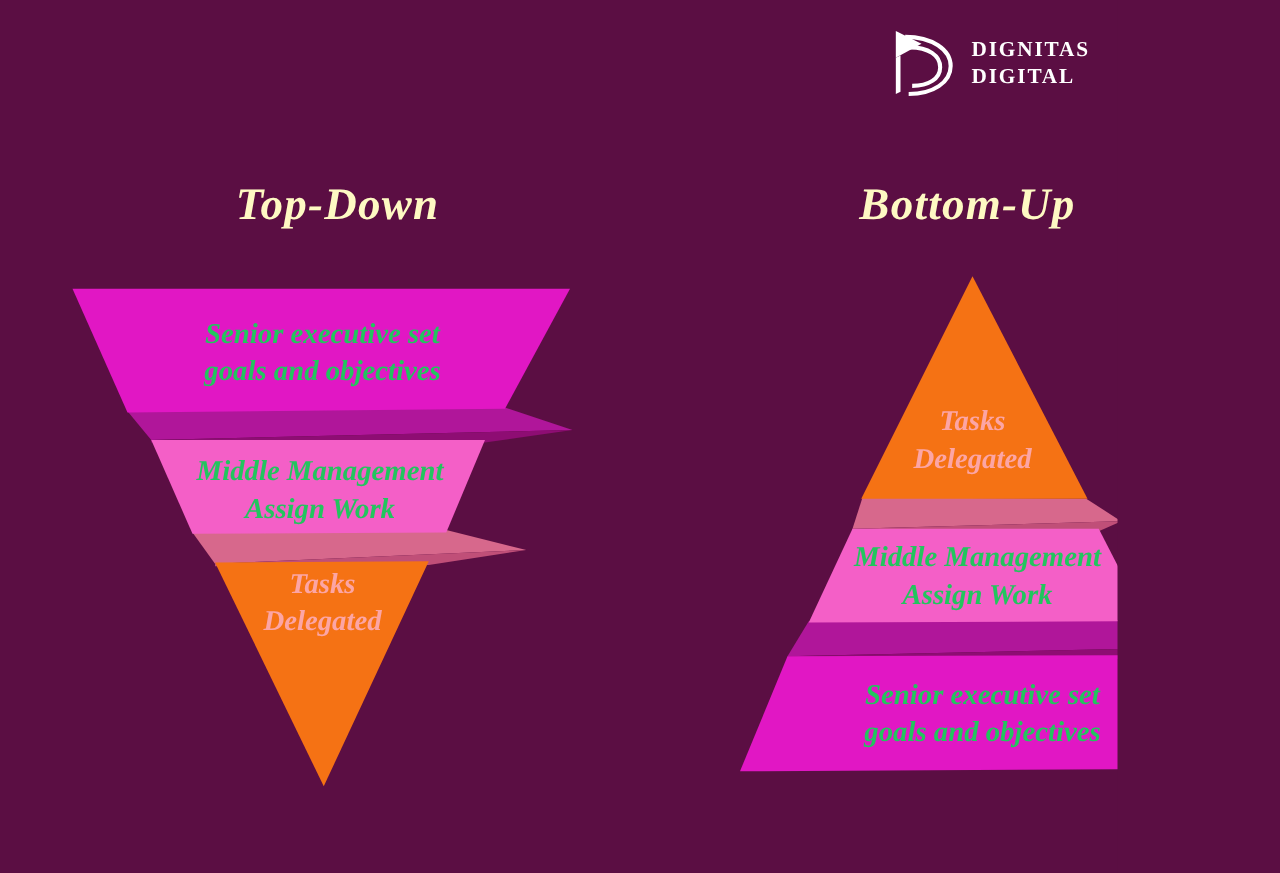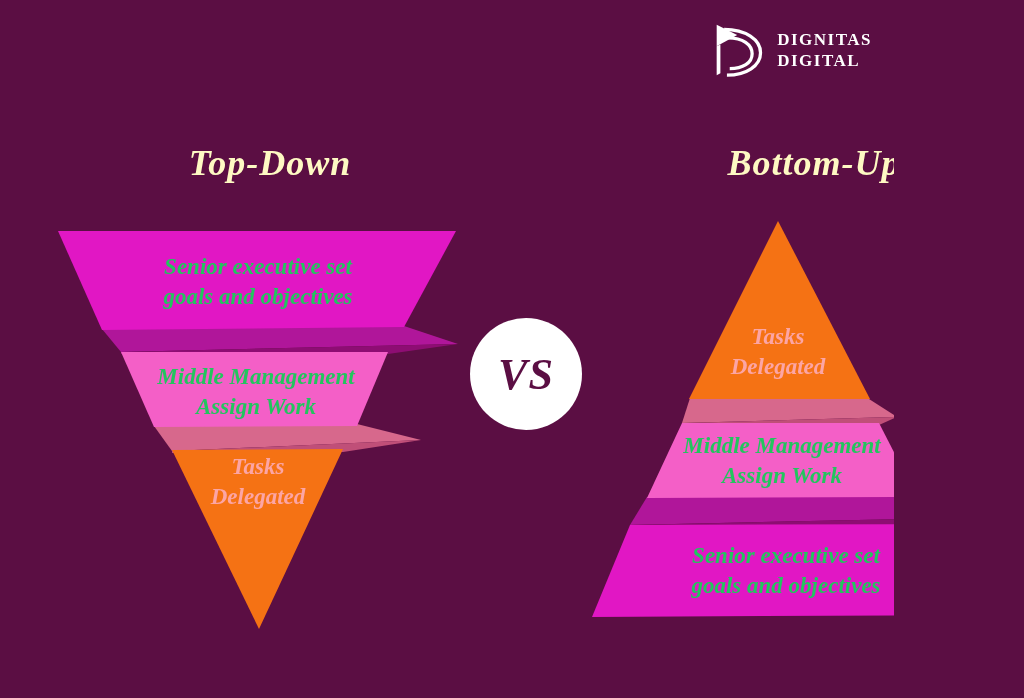--- a/index.html
+++ b/index.html
@@ -69,21 +69,21 @@
       <path d="M13 8 C36 8 52 19 52 33 C52 47 37 57 16 57" stroke="#ffffff" stroke-width="3.5" fill="none"></path>
       <path d="M17 17 C33 17 43 24 43 34 C43 44 33 50 19 50" stroke="#ffffff" stroke-width="3.5" fill="none"></path>
     </svg>
     <div class="logo-text">
       <div>DIGNITAS</div>
       <div>DIGITAL</div>
     </div>
   </div>
 
   <div class="title" style="left:270px; top:163px;">Top-Down</div>
-  <div class="title" style="left:774px; top:163px;margin-left:40px;">Bottom-Up</div>
+  <div class="title" style="left:774px; top:163px;">Bottom-Up</div>
 
   <div class="band-label" style="left:258px; top:282px;">
     <div>Senior executive set</div>
     <div>goals and objectives</div>
   </div>
   <div class="band-label" style="left:256px; top:392px;">
     <div>Middle Management</div>
     <div>Assign Work</div>
   </div>
   <div class="band-label cream" style="left:258px; top:482px;">
@@ -97,17 +97,14 @@
   </div>
   <div class="band-label" style="left:782px; top:461px;">
     <div>Middle Management</div>
     <div>Assign Work</div>
   </div>
   <div class="band-label" style="left:786px; top:571px;">
     <div>Senior executive set</div>
     <div>goals and objectives</div>
   </div>
 
-  <div class="vs-badge">
-    <span class="vs-text">VS</span>
-  </div>
 
 </div>
 
 </body></html>

